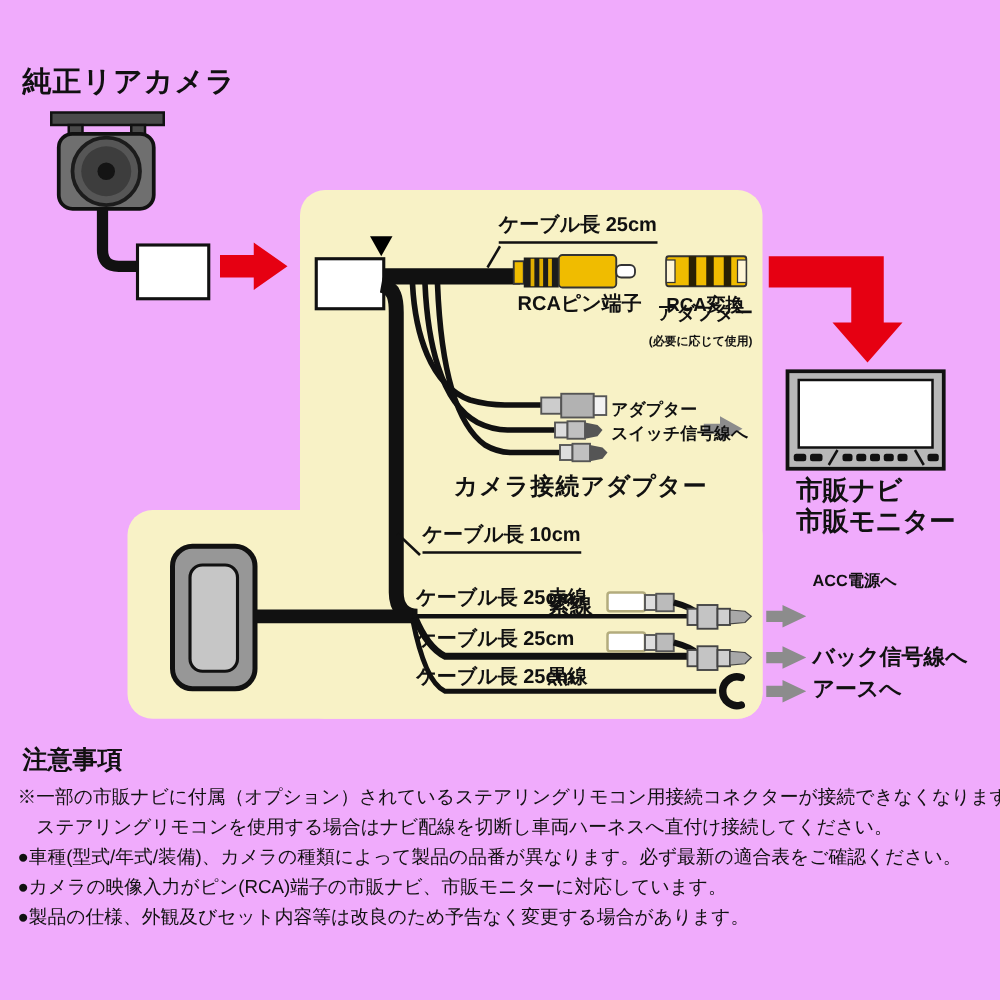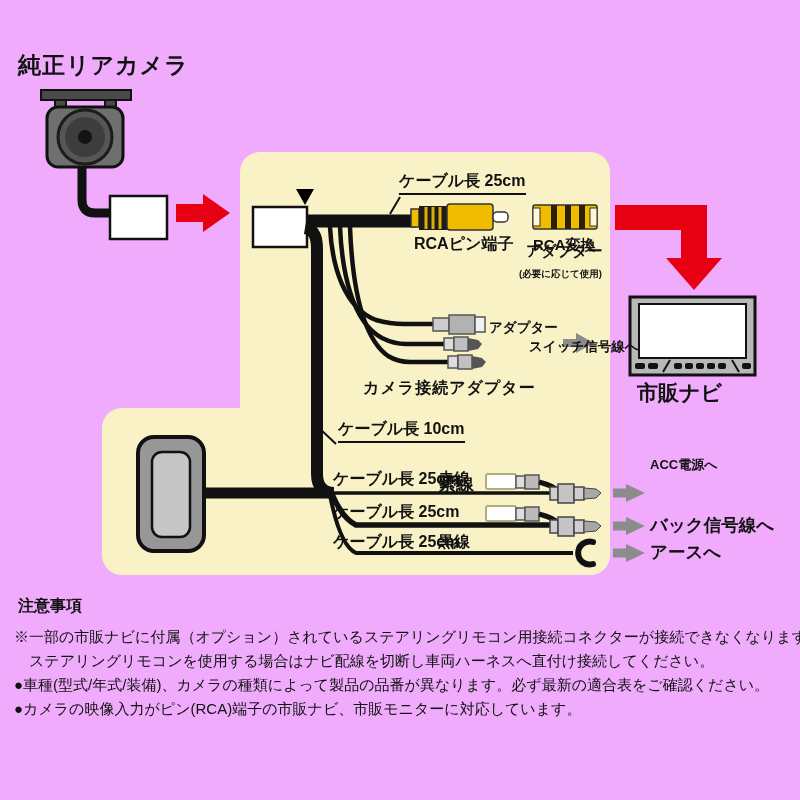--- a/index.html
+++ b/index.html
@@ -6,21 +6,21 @@
   body{font-family:"Liberation Sans",sans-serif;}
   .stage{position:relative;width:800px;height:800px;background:#f0abfc;overflow:hidden;}
   .art{position:absolute;left:0;top:0;}
   .t{position:absolute;color:#111;font-weight:800;white-space:nowrap;line-height:1.15;}
   .title{font-size:23px;font-weight:900;letter-spacing:1px;}
   .tag20p{background:#000;color:#fff;font-size:14.5px;font-weight:800;
           padding:3px 10px 4px 10px;letter-spacing:1px;}
   .tri{position:absolute;width:0;height:0;border-left:9px solid transparent;
        border-right:9px solid transparent;border-top:16px solid #000;}
   .ul{border-bottom:2.5px solid #111;padding-bottom:3px;}
-  .big{font-size:16px;font-weight:900;letter-spacing:1px;}
+  .big{font-size:19px;font-weight:900;letter-spacing:1px;}
   .notes-line{position:absolute;color:#111;font-size:15px;white-space:nowrap;}
   .small{font-size:9.5px;}
 </style>
 </head>
 <body>
 
 <div class="stage">
 
   <svg class="art" width="800" height="800" viewBox="0 0 800 800">
 
@@ -156,39 +156,41 @@
 
   <div class="t ul" style="left:399px;top:172px;font-size:16px;">ケーブル長 25cm</div>
 
   <div class="t" style="left:414px;top:235px;font-size:16px;">RCAピン端子</div>
 
   <div class="t" style="left:533px;top:236px;font-size:15px;">RCA変換</div>
   <div class="t" style="left:526px;top:242px;font-size:15px;">アダプター</div>
   <div class="t small" style="left:519px;top:269px;">(必要に応じて使用)</div>
 
   <div class="t" style="left:489px;top:320px;font-size:13.5px;">アダプター</div>
-  <div class="t" style="left:489px;top:339px;font-size:13.5px;margin-left:40px;">スイッチ信号線へ</div>
+  <div class="t" style="left:489px;top:339px;font-size:13.5px;">スイッチ信号線へ</div>
 
   <div class="t big" style="left:363px;top:379px;">カメラ接続アダプター</div>
 
   <div class="t ul" style="left:338px;top:420px;font-size:16px;text-align:right;">ケーブル長 10cm</div>
 
   <div class="t" style="left:333px;top:470px;font-size:16px;">ケーブル長 25cm</div>
   <div class="t" style="left:438px;top:470px;font-size:16px;">赤線</div>
   <div class="t" style="left:650px;top:458px;font-size:13px;">ACC電源へ</div>
 
   <div class="t" style="left:333px;top:503px;font-size:16px;">ケーブル長 25cm</div>
   <div class="t" style="left:438px;top:474px;font-size:18px;">紫線</div>
   <div class="t" style="left:650px;top:515px;font-size:17.5px;">バック信号線へ</div>
 
   <div class="t" style="left:333px;top:533px;font-size:16px;">ケーブル長 25cm</div>
   <div class="t" style="left:438px;top:533px;font-size:16px;">黒線</div>
   <div class="t" style="left:650px;top:543px;font-size:17.5px;font-family:Liberation Mono, monospace;">アースへ</div>
 
   <div class="t" style="left:637px;top:381px;font-size:21px;font-weight:700;">市販ナビ</div>
+  <div class="t" style="left:637px;top:406px;font-size:21px;font-weight:900;">市販モニター</div>
 
-  <div class="t" style="left:18px;top:597px;font-size:16px;font-weight:900;">注意事項</div>
+  <div class="t" style="left:18px;top:597px;font-size:20px;font-weight:900;">注意事項</div>
   <div class="notes-line" style="left:14px;top:628px;">※一部の市販ナビに付属（オプション）されているステアリングリモコン用接続コネクターが接続できなくなります。</div>
   <div class="notes-line" style="left:14px;top:652px;">　ステアリングリモコンを使用する場合はナビ配線を切断し車両ハーネスへ直付け接続してください。</div>
   <div class="notes-line" style="left:14px;top:676px;">●車種(型式/年式/装備)、カメラの種類によって製品の品番が異なります。必ず最新の適合表をご確認ください。</div>
   <div class="notes-line" style="left:14px;top:700px;">●カメラの映像入力がピン(RCA)端子の市販ナビ、市販モニターに対応しています。</div>
+  <div class="notes-line" style="left:14px;top:724px;">●製品の仕様、外観及びセット内容等は改良のため予告なく変更する場合があります。</div>
 
 </div>
 
 </body></html>

